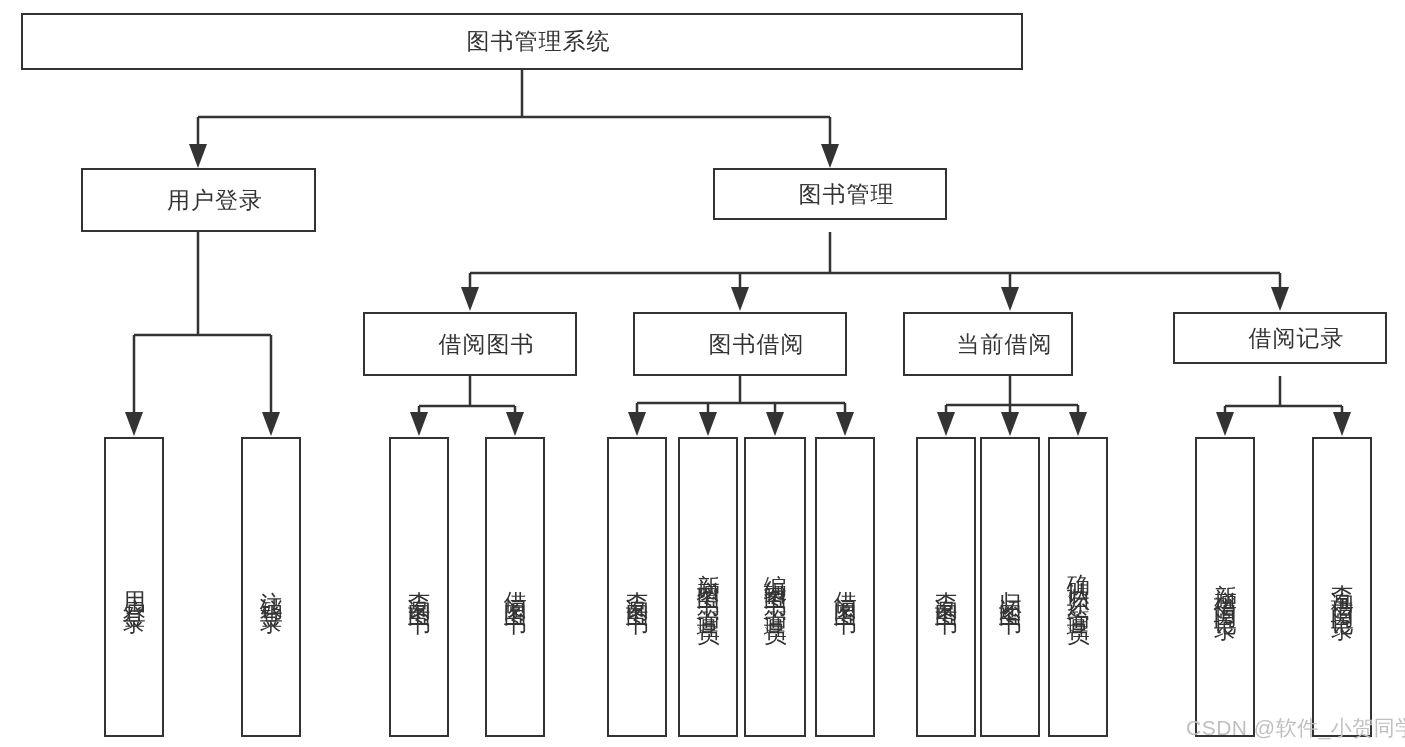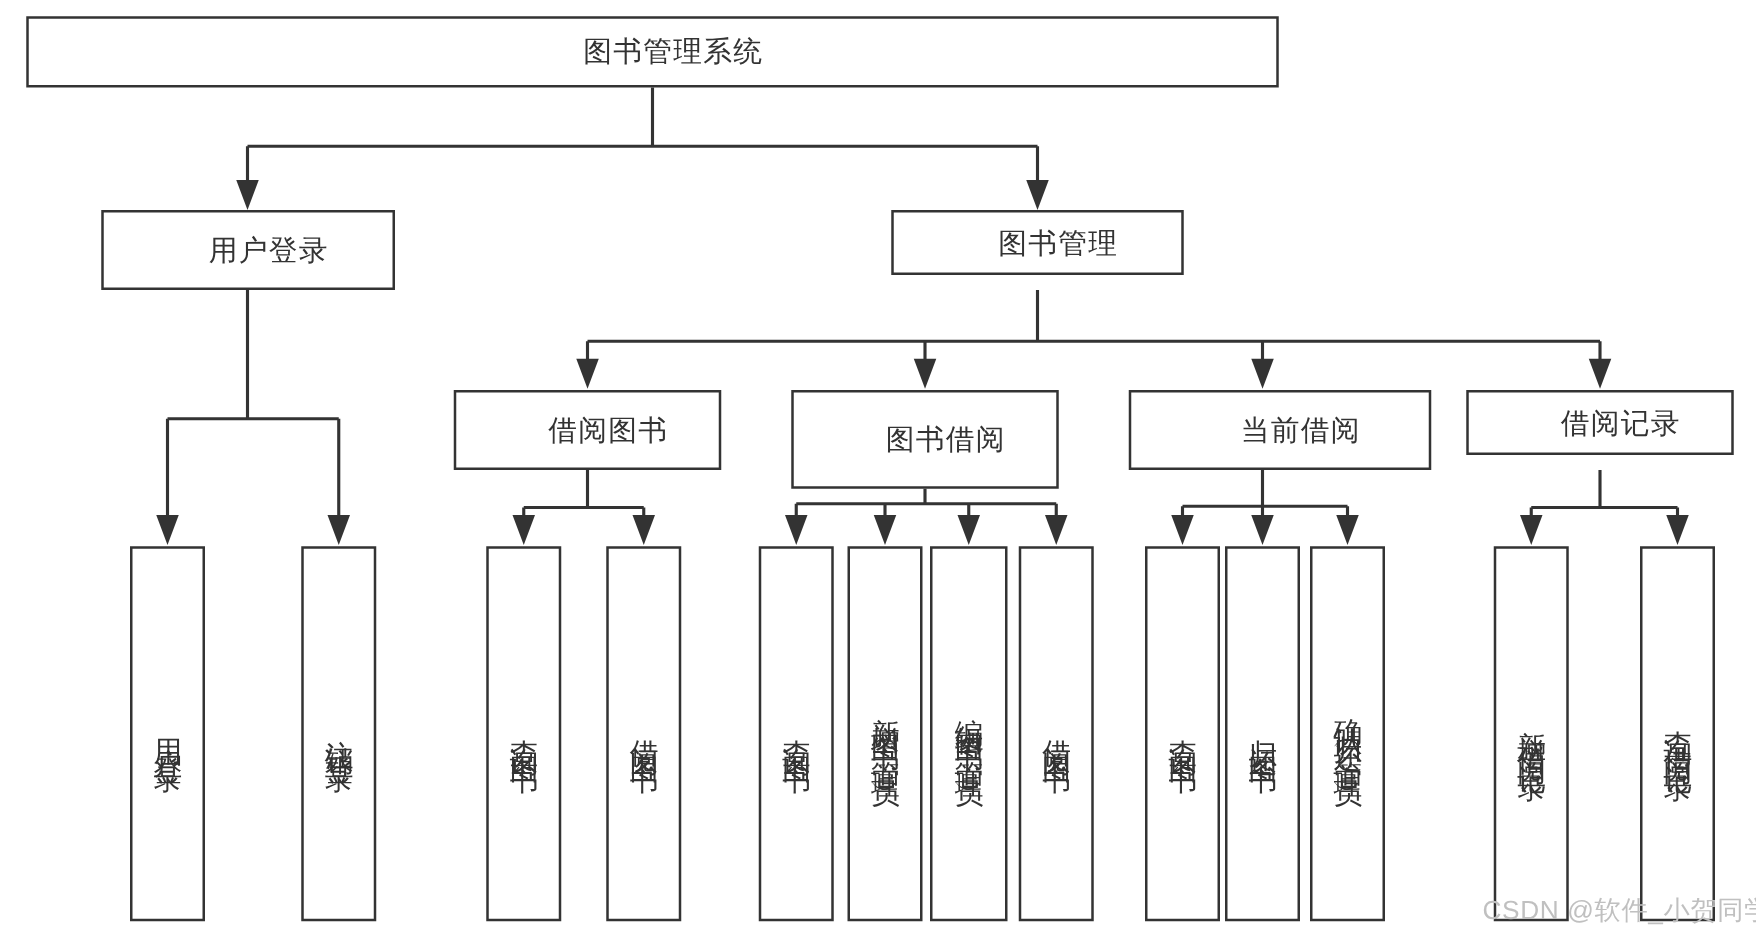--- a/index.html
+++ b/index.html
@@ -127,24 +127,24 @@
   <div class="node" style="left:81px; top:168px; width:235px; height:64px;">
     <span>用户登录</span>
   </div>
   <div class="node" style="left:713px; top:168px; width:234px; height:52px;">
     <span>图书管理</span>
   </div>
 
   <div class="node" style="left:363px; top:312px; width:214px; height:64px;">
     <span>借阅图书</span>
   </div>
-  <div class="node" style="left:633px; top:312px; width:214px; height:79px;text-align:right;">
+  <div class="node" style="left:633px; top:312px; width:214px; height:64px;text-align:right;">
     <span>图书借阅</span>
   </div>
-  <div class="node" style="left:903px; top:312px; width:242px; height:64px;">
+  <div class="node" style="left:903px; top:312px; width:170px; height:64px;">
     <span>当前借阅</span>
   </div>
   <div class="node" style="left:1173px; top:312px; width:214px; height:52px;">
     <span>借阅记录</span>
   </div>
 
   <div class="leaf" style="left:104px; top:437px; width:60px; height:300px;">
     <span>用户登录</span>
   </div>
   <div class="leaf" style="left:241px; top:437px; width:60px; height:300px;">

